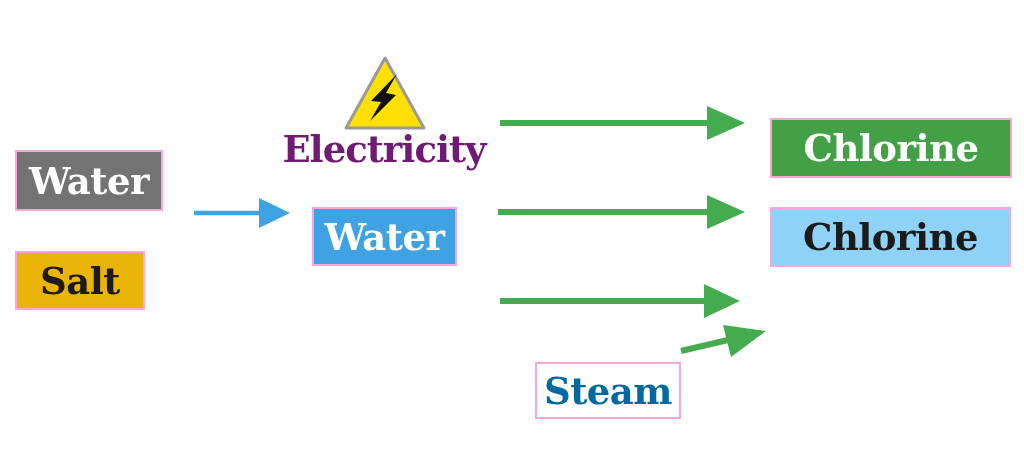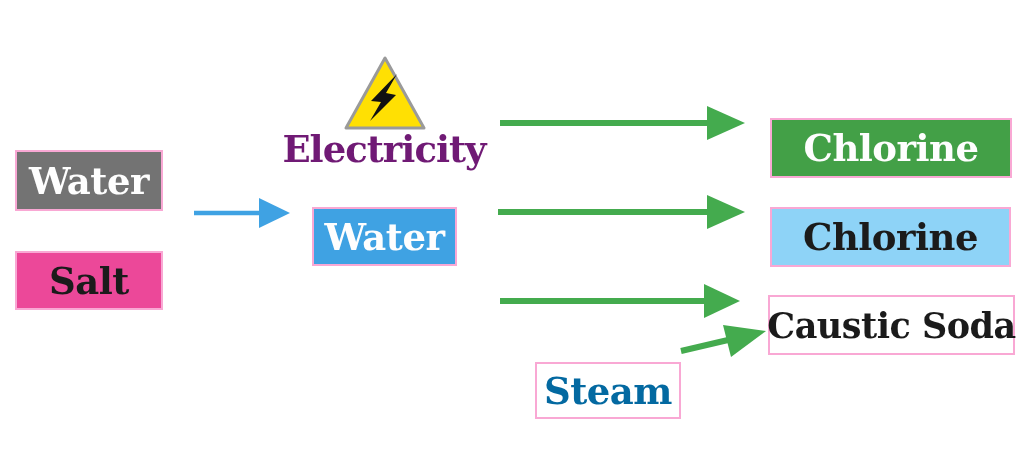--- a/index.html
+++ b/index.html
@@ -23,21 +23,21 @@
     justify-content: center;
     border: 2px solid #f9a8d4;
     box-sizing: border-box;
     font-weight: 700;
     font-size: 37px;
     letter-spacing: -0.5px;
     white-space: nowrap;
     margin-top: 24px;
   }
   .water    { left: 15px;  top: 126px; width: 148px; height: 61px; background: #737373; color: #fefefe; }
-  .salt     { left: 15px;  top: 227px; width: 148px; height: 59px; background: #ec4899; color: #1b1b1b; }
+  .salt     { left: 15px;  top: 227px; width: 130px; height: 59px; background: #eab308; color: #1b1b1b; }
   .brine    { left: 312px; top: 183px; width: 145px; height: 59px; background: #3fa2e3; color: #fefefe; }
   .chlorine { left: 770px; top: 94px;  width: 242px; height: 60px; background: #43a047; color: #fefefe; }
   .hydrogen { left: 770px; top: 183px; width: 241px; height: 60px; background: #8ed3f7; color: #1b1b1b; }
   .caustic  { left: 768px; top: 271px; width: 247px; height: 60px; background: #ffffff; color: #1b1b1b; font-size: 35px; }
   .steam    { left: 535px; top: 338px; width: 146px; height: 57px; background: #ffffff; color: #0369a1; }
   .electricity-label {
     position: absolute;
     left: 274px; top: 129px;
     width: 220px; height: 40px;
     display: flex;
@@ -100,21 +100,18 @@
   <div class="node brine">
     <span>Water</span>
   </div>
 
   <div class="node chlorine">
     <span>Chlorine</span>
   </div>
   <div class="node hydrogen">
     <span>Chlorine</span>
   </div>
-  <div class="node caustic">
-    <span>Caustic Soda</span>
-  </div>
 
   <div class="node steam">
     <span>Steam</span>
   </div>
 
 </div>
 
 </body></html>

